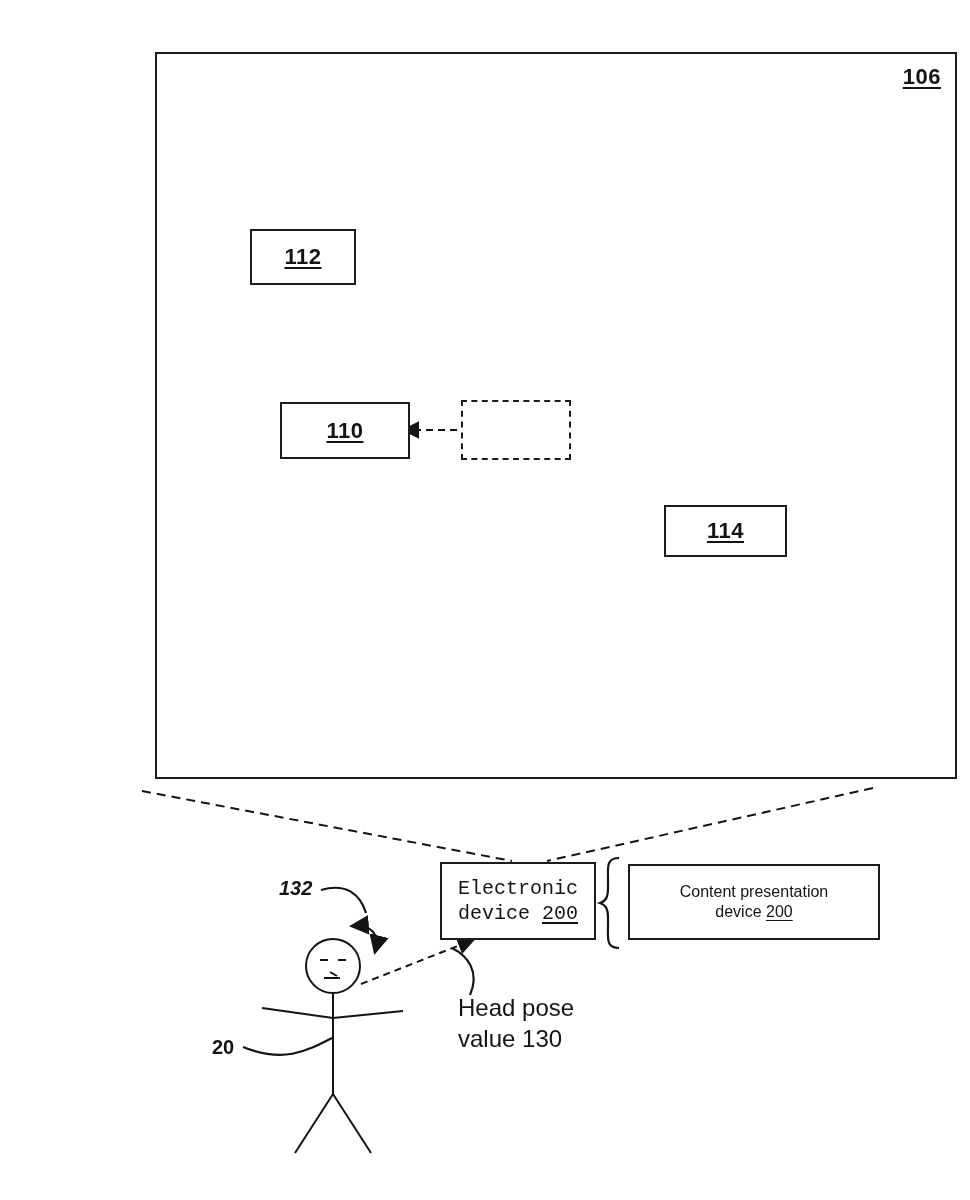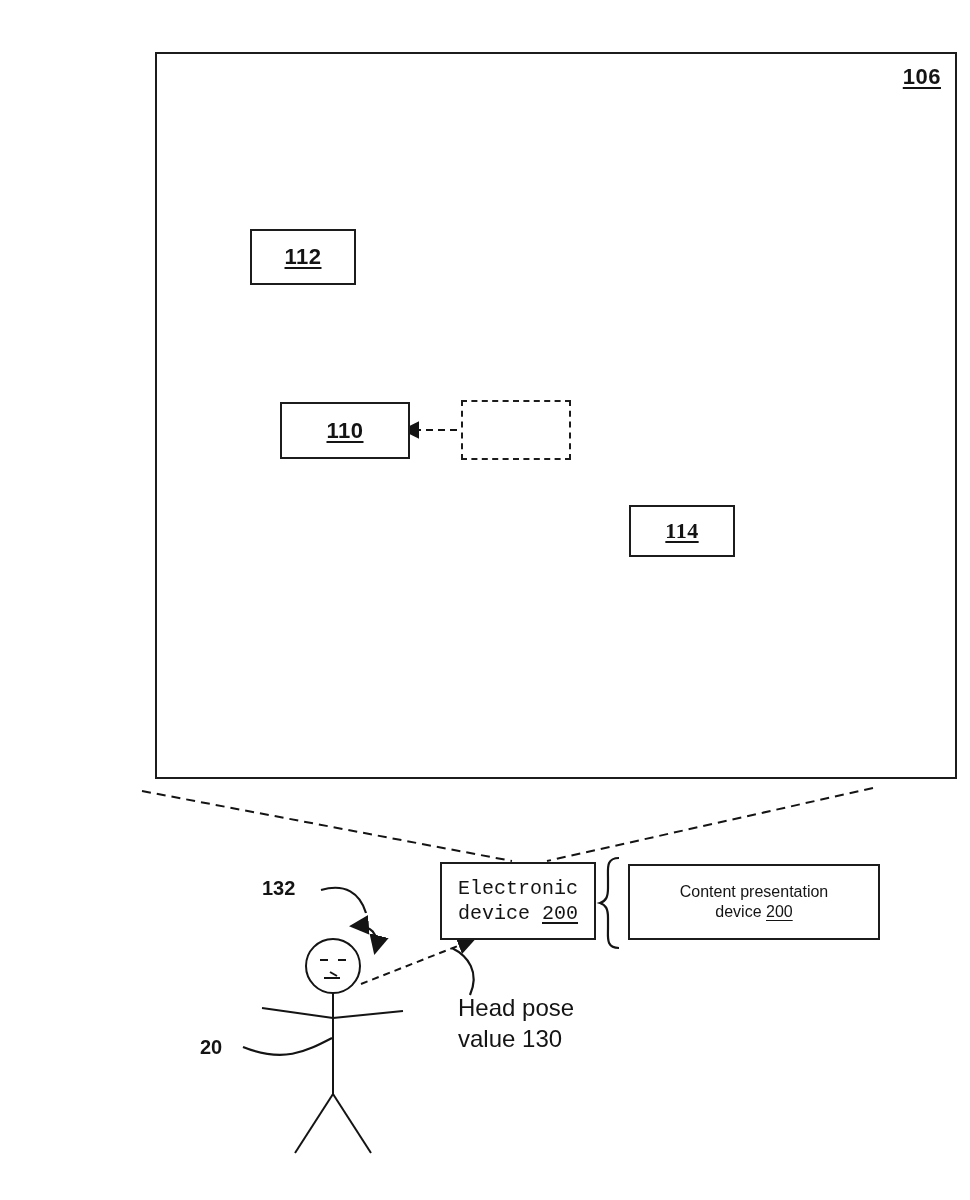--- a/index.html
+++ b/index.html
@@ -18,28 +18,28 @@
   .ref { text-decoration:underline; text-underline-offset:3px; }
 
   .num-label { font-size:22px; font-weight:700; letter-spacing:0.5px; }
 
   #outer   { left:155px; top:52px;  width:802px; height:727px; }
   #lbl106  { position:absolute; top:10px; right:14px; }
 
   #box112  { left:250px; top:229px; width:106px; height:56px; }
   #box110  { left:280px; top:402px; width:130px; height:57px; }
   #boxDash { left:461px; top:400px; width:110px; height:60px; border:2px dashed #1c1c1c; background:transparent; }
-  #box114  { left:629px; top:505px; width:106px; height:52px;font-family:Liberation Serif, serif; }
+  #box114  { left:664px; top:505px; width:123px; height:52px; }
 
   #deviceBox { left:440px; top:862px; width:156px; height:78px; flex-direction:column; font-size:20px; line-height:1.25; text-align:center;font-family:Liberation Mono, monospace; }
   #engineBox { left:628px; top:864px; width:252px; height:76px; flex-direction:column; font-size:16px; line-height:1.25; text-align:center; }
 
   .float-label { position:absolute; font-size:20px; font-weight:700; }
-  #lbl132 { left:262px; top:877px; }
-  #lbl20  { left:200px; top:1036px; }
+  #lbl132 { left:279px; top:877px;font-style:italic; }
+  #lbl20  { left:212px; top:1036px; }
   #headPoseLbl { position:absolute; left:458px; top:992px; font-size:24px; line-height:1.3; font-weight:400; }
 </style>
 </head>
 <body>
 
 <svg class="overlay" viewBox="0 0 970 1200">
   <defs>
     <marker id="arrow" viewBox="0 0 10 10" refX="8.5" refY="5" markerWidth="9" markerHeight="9" orient="auto-start-reverse">
       <path d="M 0 0 L 10 5 L 0 10 z" fill="#141414"></path>
     </marker>

